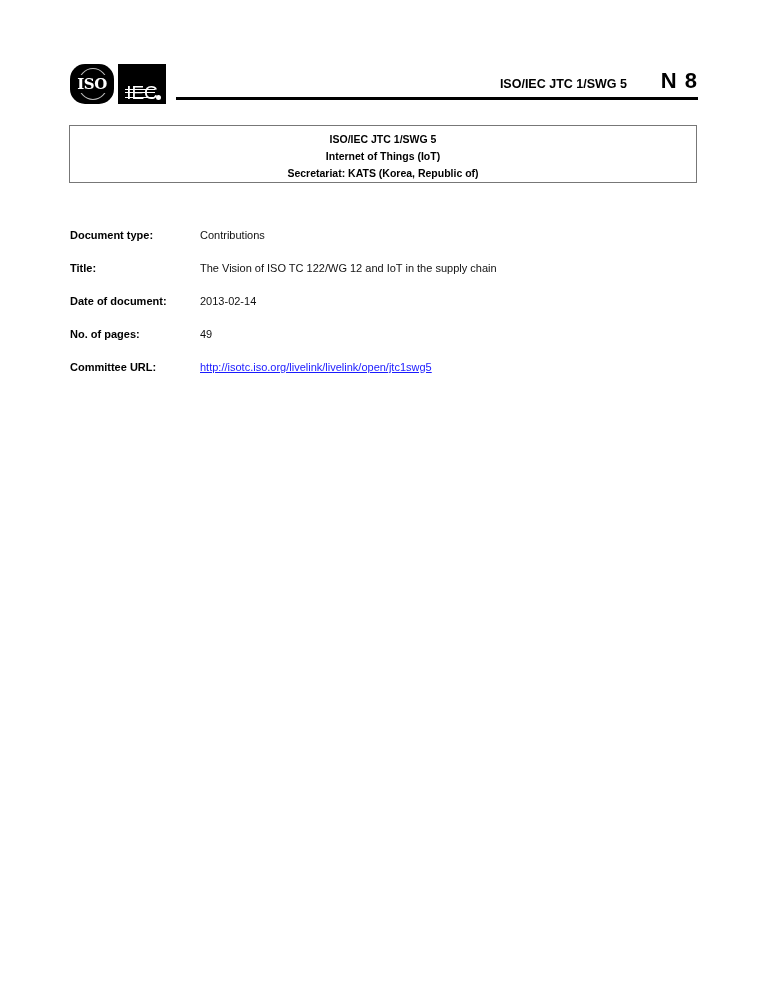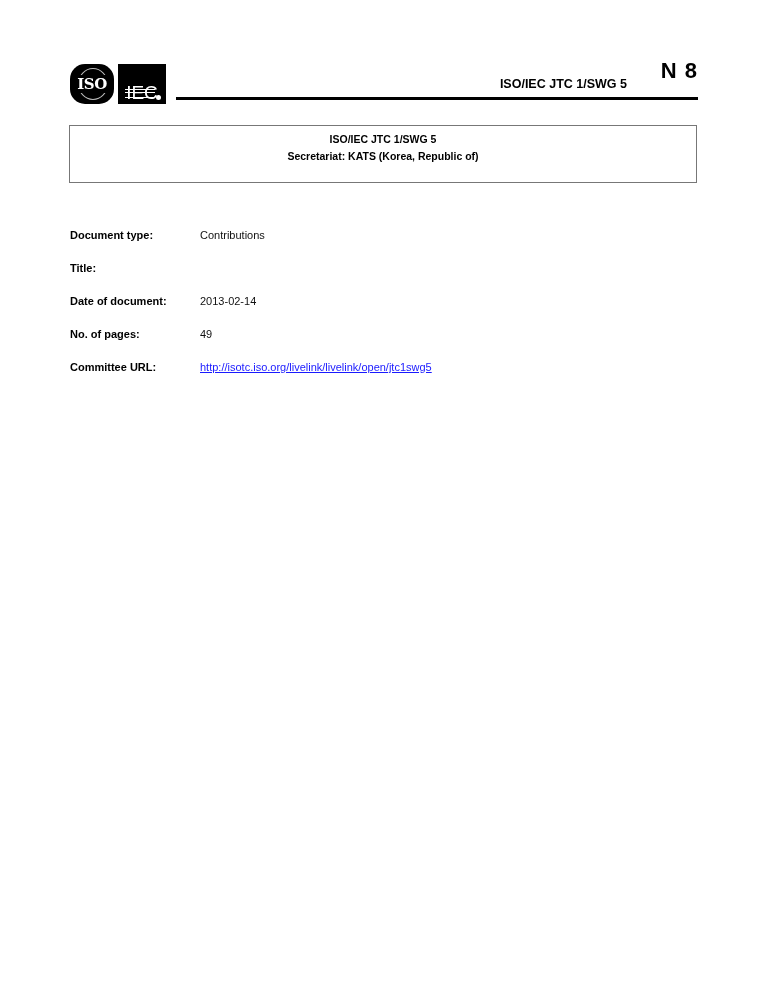--- a/index.html
+++ b/index.html
@@ -87,21 +87,21 @@
     .header-ref {
       position: absolute;
       right: 141px;
       top: 77px;
       font-weight: bold;
       font-size: 12.5px;
     }
     .header-num {
       position: absolute;
       right: 70px;
-      top: 58px;
+      top: 68px;
       font-weight: bold;
       font-size: 22px;
       letter-spacing: 1px;
     }
     .committee-box {
       position: absolute;
       left: 69px;
       top: 125px;
       width: 628px;
       height: 58px;
@@ -149,30 +149,32 @@
     <div class="dot"></div>
   </div>
 </div>
 
 <div class="header-line"></div>
 <div class="header-ref">ISO/IEC JTC 1/SWG 5</div>
 <div class="header-num">N 8</div>
 
 <div class="committee-box">
   <div>ISO/IEC JTC 1/SWG 5</div>
+  <div>Internet of Things (IoT)</div>
   <div>Secretariat: KATS (Korea, Republic of)</div>
 </div>
 
 <div class="fields">
   <div class="field-row">
     <span class="field-label">Document type:</span>
     <span class="field-value">Contributions</span>
   </div>
   <div class="field-row">
     <span class="field-label">Title:</span>
+    <span class="field-value">The Vision of ISO TC 122/WG 12 and IoT in the supply chain</span>
   </div>
   <div class="field-row">
     <span class="field-label">Date of document:</span>
     <span class="field-value">2013-02-14</span>
   </div>
   <div class="field-row">
     <span class="field-label">No. of pages:</span>
     <span class="field-value">49</span>
   </div>
   <div class="field-row">

